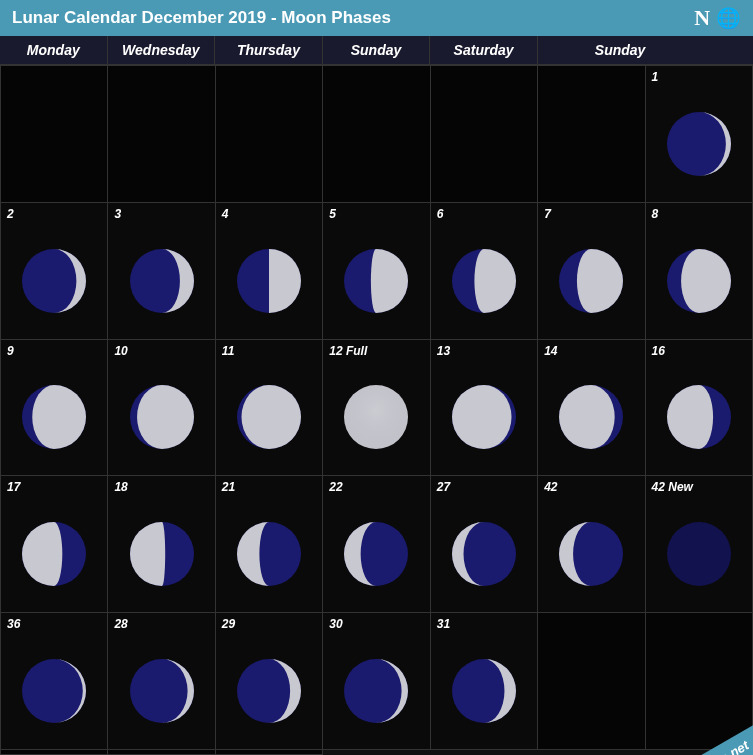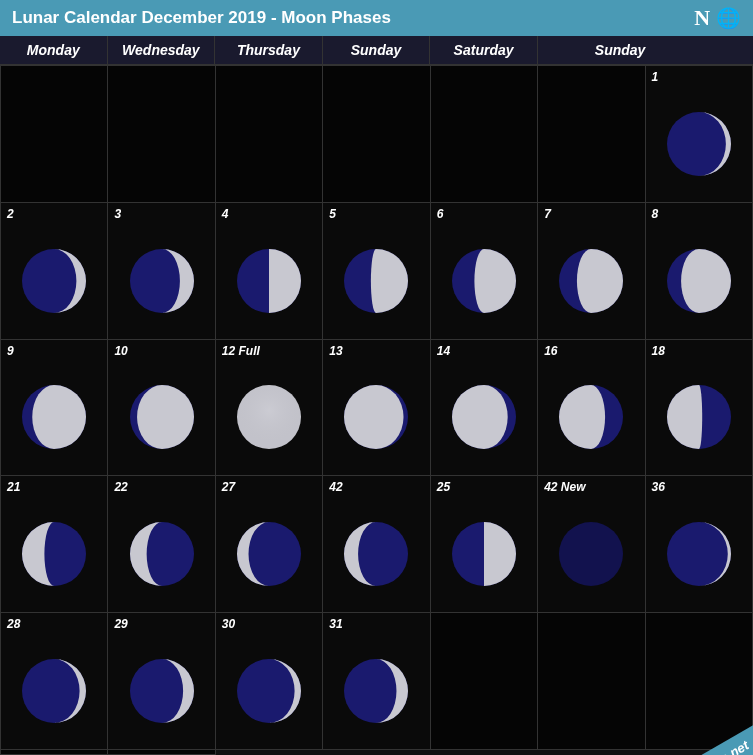--- a/index.html
+++ b/index.html
@@ -292,20 +292,35 @@
         <stop offset="0%" stop-color="white" stop-opacity="0.2"></stop>
         <stop offset="100%" stop-color="black" stop-opacity="0.1"></stop>
       </radialGradient>
     </defs>
     <circle cx="36" cy="36" r="32" fill="#1a1a6e"></circle>
     <path d="M 36 4 A 32 32 0 0 1 36 68 A 24.96 32 0 0 1 36 4 Z" fill="#c8c8d0"></path>
   </svg>
           </div>
         </div>
         <div class="cell">
+          <div class="cell-number">11</div>
+          <div class="moon-container">
+            <svg class="moon-svg" viewBox="0 0 72 72" xmlns="http://www.w3.org/2000/svg">
+    <defs>
+      <radialGradient id="moongrad" cx="50%" cy="40%">
+        <stop offset="0%" stop-color="white" stop-opacity="0.2"></stop>
+        <stop offset="100%" stop-color="black" stop-opacity="0.1"></stop>
+      </radialGradient>
+    </defs>
+    <circle cx="36" cy="36" r="32" fill="#1a1a6e"></circle>
+    <path d="M 36 4 A 32 32 0 0 1 36 68 A 27.520000000000003 32 0 0 1 36 4 Z" fill="#c8c8d0"></path>
+  </svg>
+          </div>
+        </div>
+        <div class="cell">
           <div class="cell-number">12 Full</div>
           <div class="moon-container">
             <svg class="moon-svg" viewBox="0 0 72 72" xmlns="http://www.w3.org/2000/svg">
     <defs>
       <radialGradient id="moongrad" cx="50%" cy="40%">
         <stop offset="0%" stop-color="white" stop-opacity="0.2"></stop>
         <stop offset="100%" stop-color="black" stop-opacity="0.1"></stop>
       </radialGradient>
     </defs>
     <circle cx="36" cy="36" r="32" fill="#c8c8d0"></circle>
@@ -352,20 +367,35 @@
         <stop offset="0%" stop-color="white" stop-opacity="0.2"></stop>
         <stop offset="100%" stop-color="black" stop-opacity="0.1"></stop>
       </radialGradient>
     </defs>
     <circle cx="36" cy="36" r="32" fill="#1a1a6e"></circle>
     <path d="M 36 4 A 32 32 0 0 0 36 68 A 14.079999999999998 32 0 0 0 36 4 Z" fill="#c8c8d0"></path>
   </svg>
           </div>
         </div>
         <div class="cell">
+          <div class="cell-number">17</div>
+          <div class="moon-container">
+            <svg class="moon-svg" viewBox="0 0 72 72" xmlns="http://www.w3.org/2000/svg">
+    <defs>
+      <radialGradient id="moongrad" cx="50%" cy="40%">
+        <stop offset="0%" stop-color="white" stop-opacity="0.2"></stop>
+        <stop offset="100%" stop-color="black" stop-opacity="0.1"></stop>
+      </radialGradient>
+    </defs>
+    <circle cx="36" cy="36" r="32" fill="#1a1a6e"></circle>
+    <path d="M 36 4 A 32 32 0 0 0 36 68 A 8.32 32 0 0 0 36 4 Z" fill="#c8c8d0"></path>
+  </svg>
+          </div>
+        </div>
+        <div class="cell">
           <div class="cell-number">18</div>
           <div class="moon-container">
             <svg class="moon-svg" viewBox="0 0 72 72" xmlns="http://www.w3.org/2000/svg">
     <defs>
       <radialGradient id="moongrad" cx="50%" cy="40%">
         <stop offset="0%" stop-color="white" stop-opacity="0.2"></stop>
         <stop offset="100%" stop-color="black" stop-opacity="0.1"></stop>
       </radialGradient>
     </defs>
     <circle cx="36" cy="36" r="32" fill="#1a1a6e"></circle>
@@ -423,35 +453,20 @@
           <div class="moon-container">
             <svg class="moon-svg" viewBox="0 0 72 72" xmlns="http://www.w3.org/2000/svg">
     <defs>
       <radialGradient id="moongrad" cx="50%" cy="40%">
         <stop offset="0%" stop-color="white" stop-opacity="0.2"></stop>
         <stop offset="100%" stop-color="black" stop-opacity="0.1"></stop>
       </radialGradient>
     </defs>
     <circle cx="36" cy="36" r="32" fill="#1a1a6e"></circle>
     <path d="M 36 4 A 32 32 0 0 0 36 68 A 17.92 32 0 0 1 36 4 Z" fill="#c8c8d0"></path>
-  </svg>
-          </div>
-        </div>
-        <div class="cell">
-          <div class="cell-number">25</div>
-          <div class="moon-container">
-            <svg class="moon-svg" viewBox="0 0 72 72" xmlns="http://www.w3.org/2000/svg">
-    <defs>
-      <radialGradient id="moongrad" cx="50%" cy="40%">
-        <stop offset="0%" stop-color="white" stop-opacity="0.2"></stop>
-        <stop offset="100%" stop-color="black" stop-opacity="0.1"></stop>
-      </radialGradient>
-    </defs>
-    <circle cx="36" cy="36" r="32" fill="#1a1a6e"></circle>
-    <path d="M 36 4 A 32 32 0 0 1 36 68 A 0 32 0 0 0 36 4 Z" fill="#c8c8d0"></path>
   </svg>
           </div>
         </div>
         <div class="cell">
           <div class="cell-number">42 New</div>
           <div class="moon-container">
             <svg class="moon-svg" viewBox="0 0 72 72" xmlns="http://www.w3.org/2000/svg">
     <defs>
       <radialGradient id="moongrad" cx="50%" cy="40%">
         <stop offset="0%" stop-color="white" stop-opacity="0.2"></stop>

